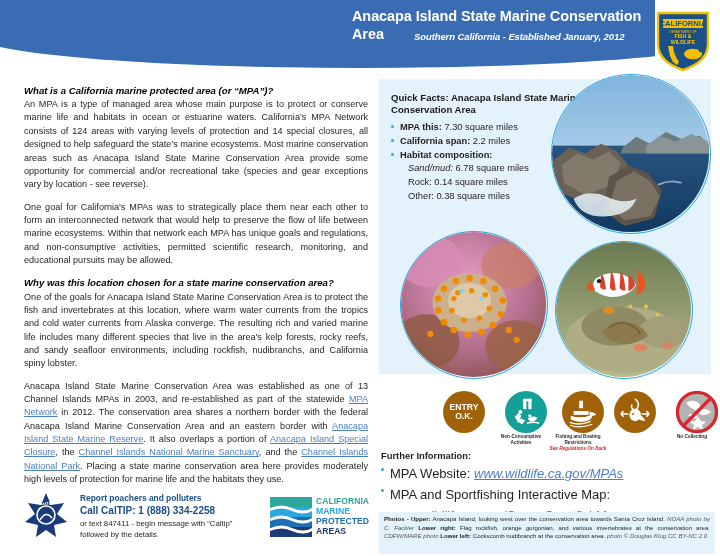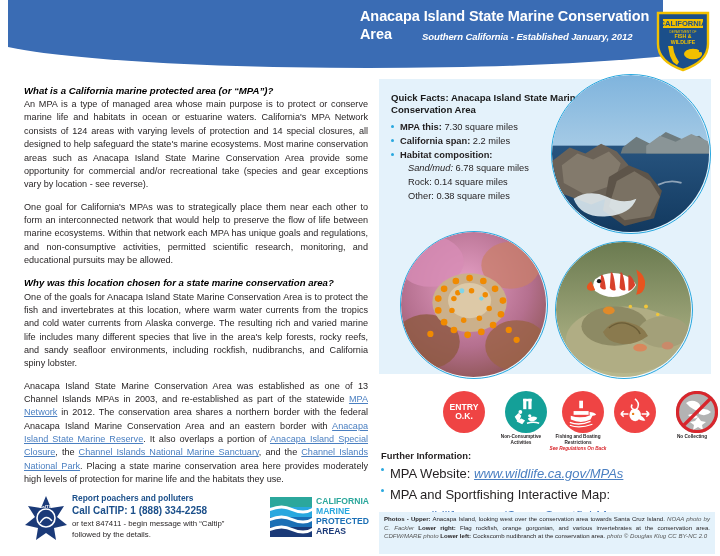--- a/index.html
+++ b/index.html
@@ -6,21 +6,21 @@
   html, body {
     width: 720px; height: 556px;
     font-family: "Liberation Sans", sans-serif;
     background: #ffffff;
     overflow: hidden;
   }
   .page { position: relative; width: 720px; height: 556px; background: #fff; }
 
   
   .header {
-    position: absolute; left: 8px; top: 0; width: 655px; height: 72px;
+    position: absolute; left: 0; top: 0; width: 655px; height: 72px;
     overflow: hidden;
   }
   .header-bg {
     position: absolute; left: -30px; top: -40px; width: 780px; height: 108px;
     background: #3a6cb4;
     border-bottom-left-radius: 50% 34px;
     border-bottom-right-radius: 50% 34px;
   }
   .header-wave {
     position: absolute; left: -30px; top: -34px; width: 780px; height: 108px;
@@ -66,21 +66,21 @@
     font-size: 9.6px; font-weight: bold; font-style: italic;
     margin-bottom: 0px; text-align: left; color: #000;
   }
   .left-col p { margin-bottom: 9px; }
   a.inline-link {
     color: #4a7fc1; text-decoration: underline; }
 
   
   .caltip {
     position: absolute; left: 24px; top: 492px; width: 250px;
-    display: flex; gap: 4px; align-items: flex-end;
+    display: flex; gap: 12px; align-items: flex-start;
   }
   .caltip-badge { width: 44px; height: 46px; flex: none; }
   .caltip-badge svg { width: 44px; height: 46px; display: block; }
   .caltip-text { font-size: 7.8px; line-height: 1.43; color: #231f20; }
   .caltip-text .b1 { font-weight: bold; color: #1b4f8a; font-size: 8.4px; }
   .caltip-text .b2 { font-weight: bold; color: #1b4f8a; font-size: 10px; }
 
   
   .cmpa {
     position: absolute; left: 270px; top: 497px;
@@ -132,21 +132,21 @@
   
   .icon-row {
     position: absolute; left: 443px; top: 391px; width: 276px; height: 58px;
   }
   .icon-item { position: absolute; text-align: center; }
   .icon-circle {
     width: 42px; height: 42px; border-radius: 50%;
     display: flex; align-items: center; justify-content: center;
     margin: 0 auto;
   }
-  .ic-orange { background: #ef4444; }
+  .ic-orange { background: #a16207; }
   .ic-teal   { background: #14a098; }
   .ic-gray   { background: #b3b3b3; }
   .icon-caption {
     font-size: 4.7px; font-weight: bold; color: #231f20;
     line-height: 1.25; margin-top: 1px; width: 62px; margin-left: -10px;
   }
   .icon-caption .red { color: #d8262c; font-style: italic; }
   .entry-text {
     color: #fff; font-weight: bold; font-size: 8.6px;
     line-height: 1.05; text-align: center;

